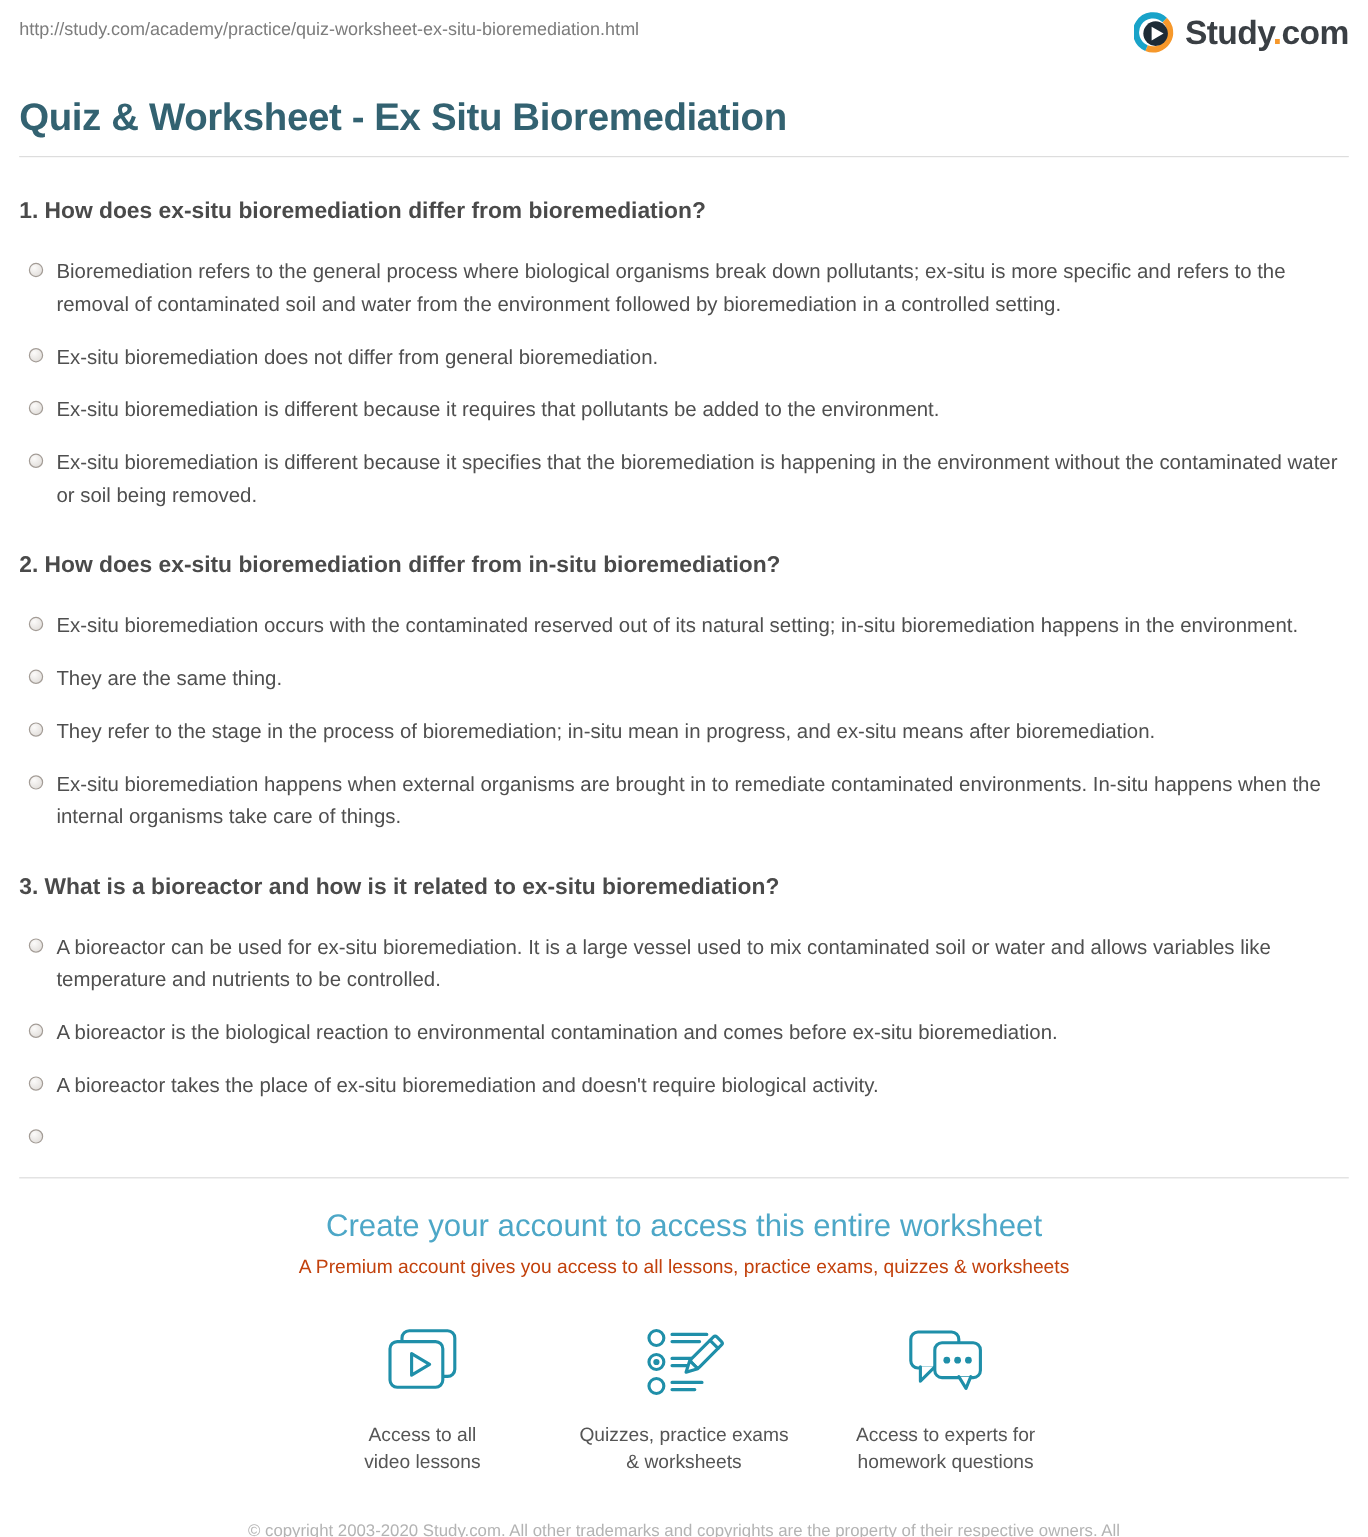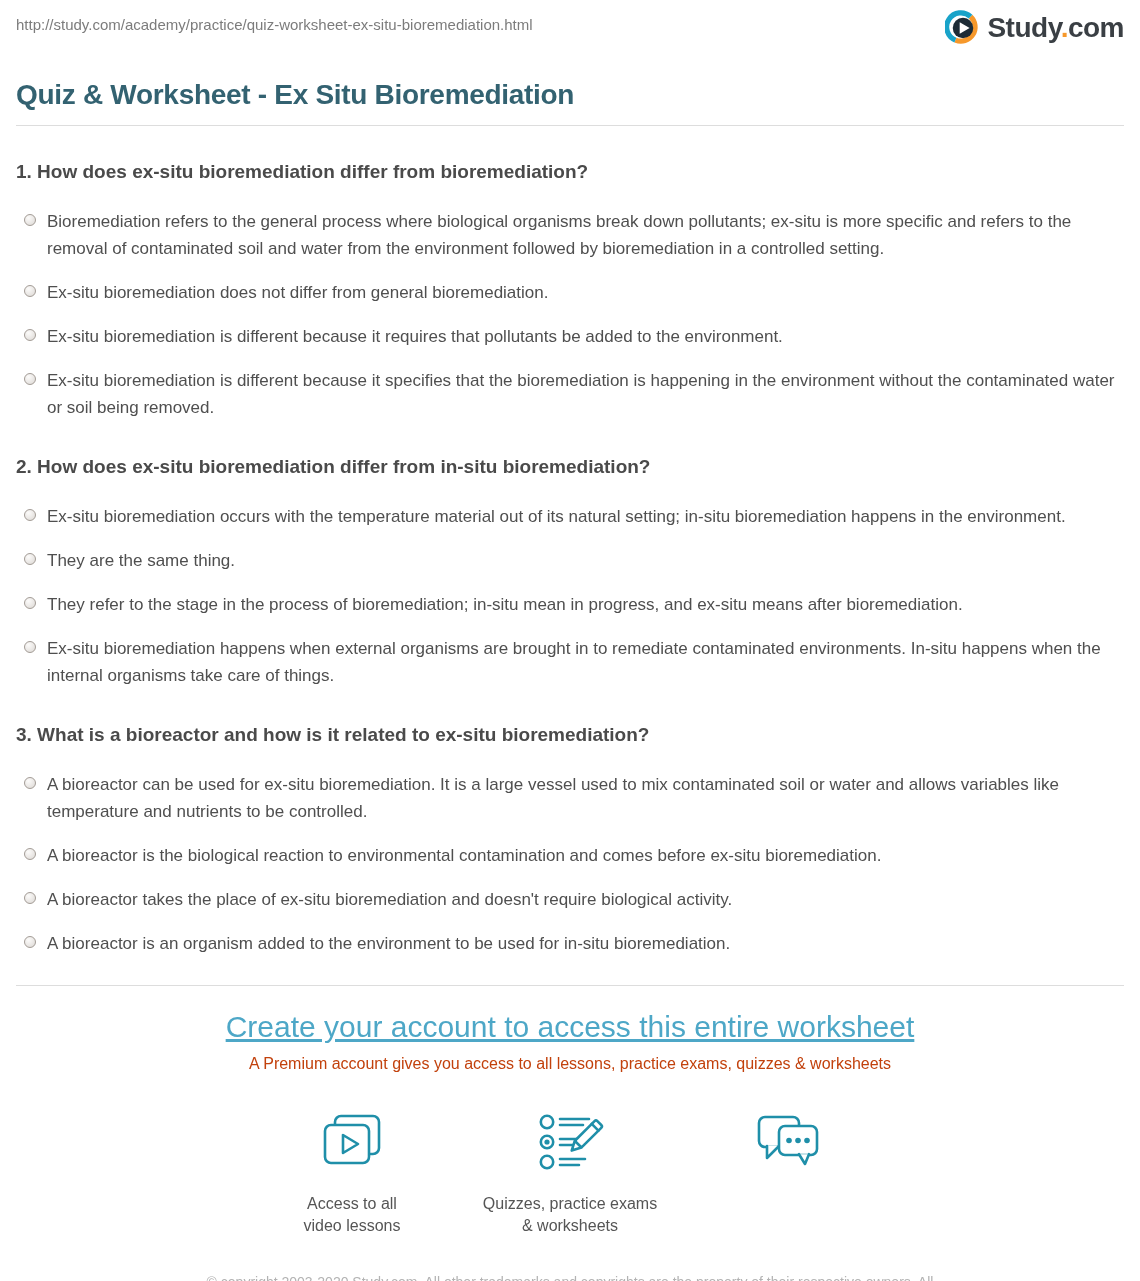--- a/index.html
+++ b/index.html
@@ -21,40 +21,40 @@
 
   
   header{display:flex;justify-content:space-between;align-items:flex-start;padding-top:10px;}
   .url{font-size:15px;color:#7c7c7c;padding-top:6px;}
   .logo{display:flex;align-items:center;gap:6px;cursor:pointer;justify-content:flex-end;}
   .logo svg{display:block;}
   .logo-text{font-size:28px;font-weight:700;color:#3a3f44;letter-spacing:-0.5px;}
   .logo-dot{color:var(--logo-orange);}
 
   
-  h1{font-size:28px;font-weight:700;color:var(--title-teal);margin:33px 0 14px;letter-spacing:-0.3px;}
+  h1{font-size:32px;font-weight:700;color:var(--title-teal);margin:33px 0 14px;letter-spacing:-0.3px;}
   hr.rule{border:none;border-top:1px solid #ddd;margin:0;}
 
   
   .question{margin-top:35px;}
   .question h2{font-size:19px;font-weight:700;color:#4a4a4a;margin:0 0 25px;}
   .options{margin-left:8px;}
   .option{display:flex;gap:11px;margin-bottom:17px;cursor:pointer;}
   .radio{
     flex:none;width:12px;height:12px;border-radius:50%;
     border:1px solid #a39c96;
     background:radial-gradient(circle at 35% 30%, #fcfbfa, #dcd8d4);
     margin-top:6px;
   }
   .option-text{font-size:17px;line-height:27px;color:#4f4f4f;}
   main{margin-bottom:28px;}
 
   
   .account{text-align:center;}
-  .account h3{font-size:30px;font-weight:400;color:var(--link-blue);margin:24px 0 0;cursor:pointer;text-decoration:underline;}
+  .account h3{font-size:26px;font-weight:400;color:var(--link-blue);margin:24px 0 0;cursor:pointer;}
   .account .sub{font-size:16px;color:#c2410c;margin:11px 0 0;}
   .features{display:flex;justify-content:center;margin-top:38px;}
   .feature{width:218px;text-align:center;}
   .feature svg{display:block;margin:0 auto;color:var(--icon-teal);}
   .caption{margin-top:20px;font-size:16px;color:#555;line-height:1.35;}
 
   
   footer p{
     font-size:14px;color:#b3b3b3;line-height:1.55;text-align:center;
     max-width:740px;margin:36px auto 0;padding-bottom:26px;
@@ -103,21 +103,21 @@
           <span class="option-text">Ex-situ bioremediation is different because it specifies that the bioremediation is happening in the environment without the contaminated water or soil being removed.</span>
         </div>
       </div>
     </section>
 
     <section class="question">
       <h2>2. How does ex-situ bioremediation differ from in-situ bioremediation?</h2>
       <div class="options">
         <div class="option">
           <span class="radio"></span>
-          <span class="option-text">Ex-situ bioremediation occurs with the temperature material out of its natural setting; in-situ bioremediation happens in the environment.</span>
+          <span class="option-text">Ex-situ bioremediation occurs with the contaminated reserved out of its natural setting; in-situ bioremediation happens in the environment.</span>
         </div>
         <div class="option">
           <span class="radio"></span>
           <span class="option-text">They are the same thing.</span>
         </div>
         <div class="option">
           <span class="radio"></span>
           <span class="option-text">They refer to the stage in the process of bioremediation; in-situ mean in progress, and ex-situ means after bioremediation.</span>
         </div>
         <div class="option">
@@ -137,21 +137,20 @@
         <div class="option">
           <span class="radio"></span>
           <span class="option-text">A bioreactor is the biological reaction to environmental contamination and comes before ex-situ bioremediation.</span>
         </div>
         <div class="option">
           <span class="radio"></span>
           <span class="option-text">A bioreactor takes the place of ex-situ bioremediation and doesn't require biological activity.</span>
         </div>
         <div class="option">
           <span class="radio"></span>
-          <span class="option-text">A bioreactor is an organism added to the environment to be used for in-situ bioremediation.</span>
         </div>
       </div>
     </section>
 
   </main>
 
   <hr class="rule">
 
   <section class="account">
     <h3>Create your account to access this entire worksheet</h3>
@@ -193,20 +192,23 @@
       <div class="feature">
         <svg width="76" height="62" viewBox="0 0 74 62" fill="none" stroke="currentColor" stroke-width="2.6" stroke-linejoin="round" stroke-linecap="round">
           <rect x="8" y="6" width="40" height="30" rx="6"></rect>
           <path d="M16 35 L16 47 L28 35" fill="#fff"></path>
           <rect x="28" y="15" width="38" height="29" rx="6" fill="#fff"></rect>
           <path d="M48 43.2 L54 53 L58 43.2" fill="#fff"></path>
           <circle cx="38" cy="29.5" r="2.8" fill="currentColor" stroke="none"></circle>
           <circle cx="47" cy="29.5" r="2.8" fill="currentColor" stroke="none"></circle>
           <circle cx="56" cy="29.5" r="2.8" fill="currentColor" stroke="none"></circle>
         </svg>
+        <div class="caption">
+          <span>Access to experts for</span><br><span>homework questions</span>
+        </div>
       </div>
 
     </div>
   </section>
 
   <footer>
     <p>© copyright 2003-2020 Study.com. All other trademarks and copyrights are the property of their respective owners. All rights reserved.</p>
   </footer>
 
 </div>

